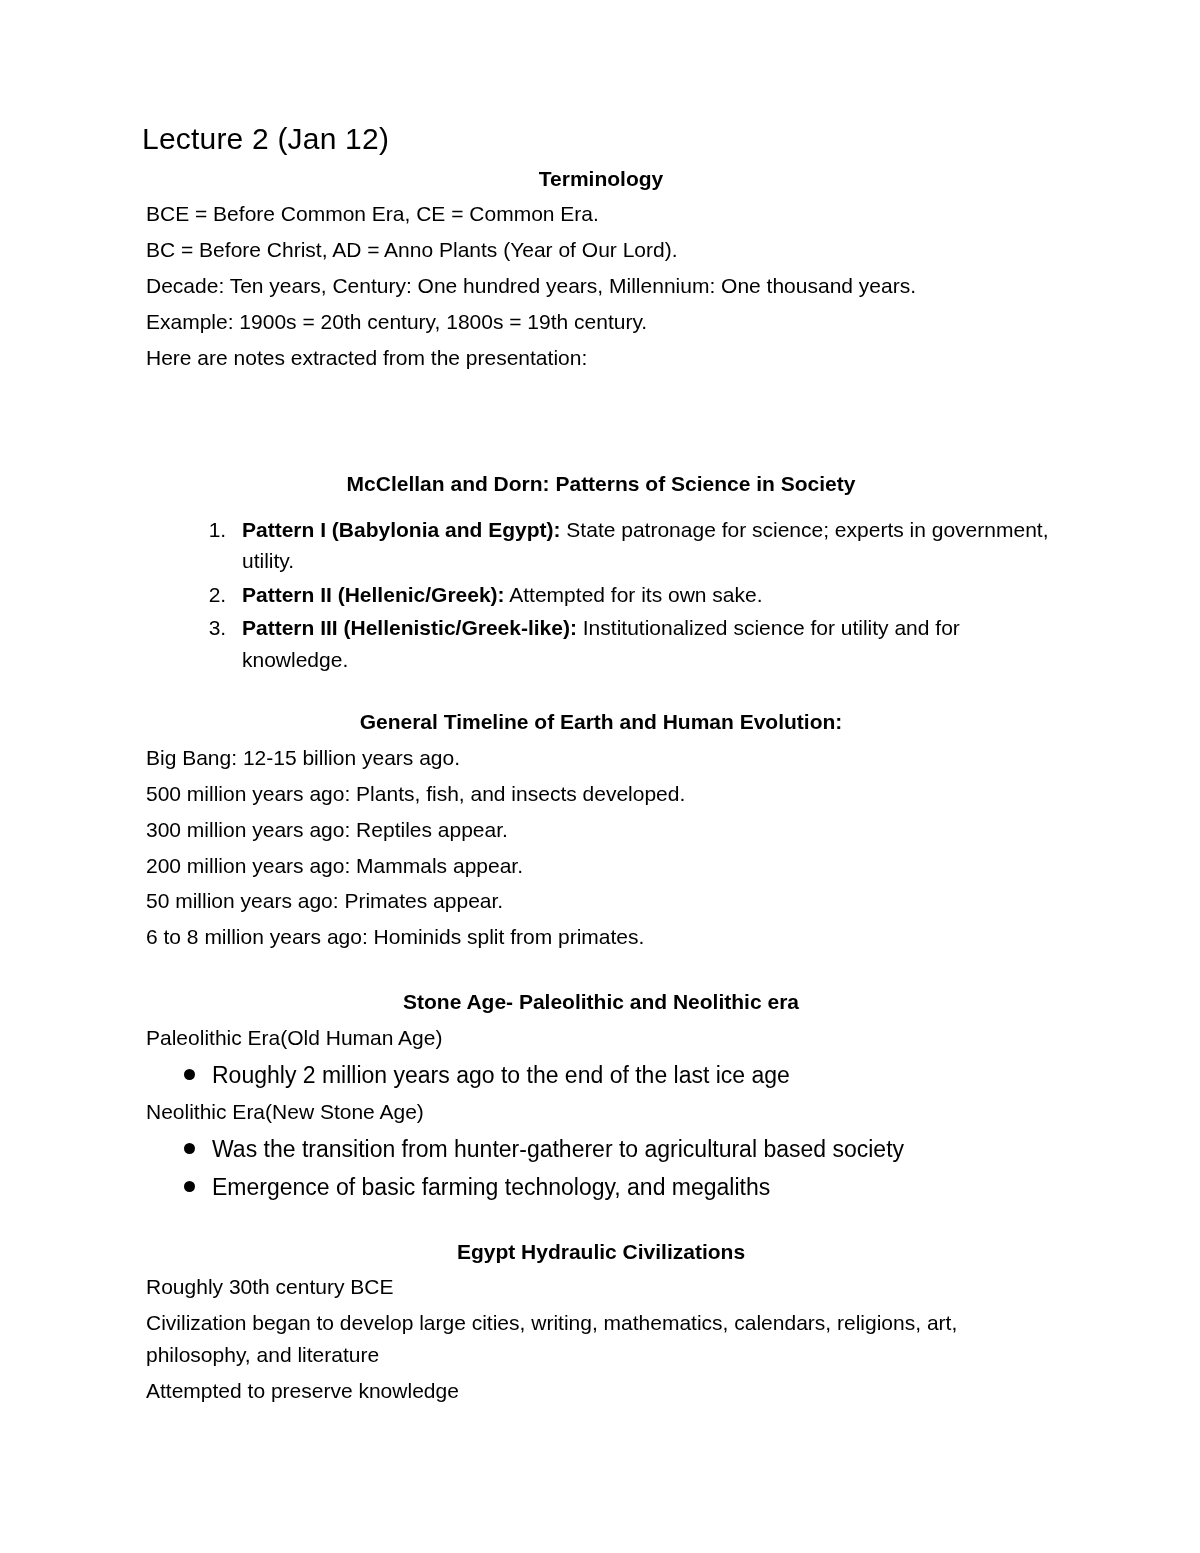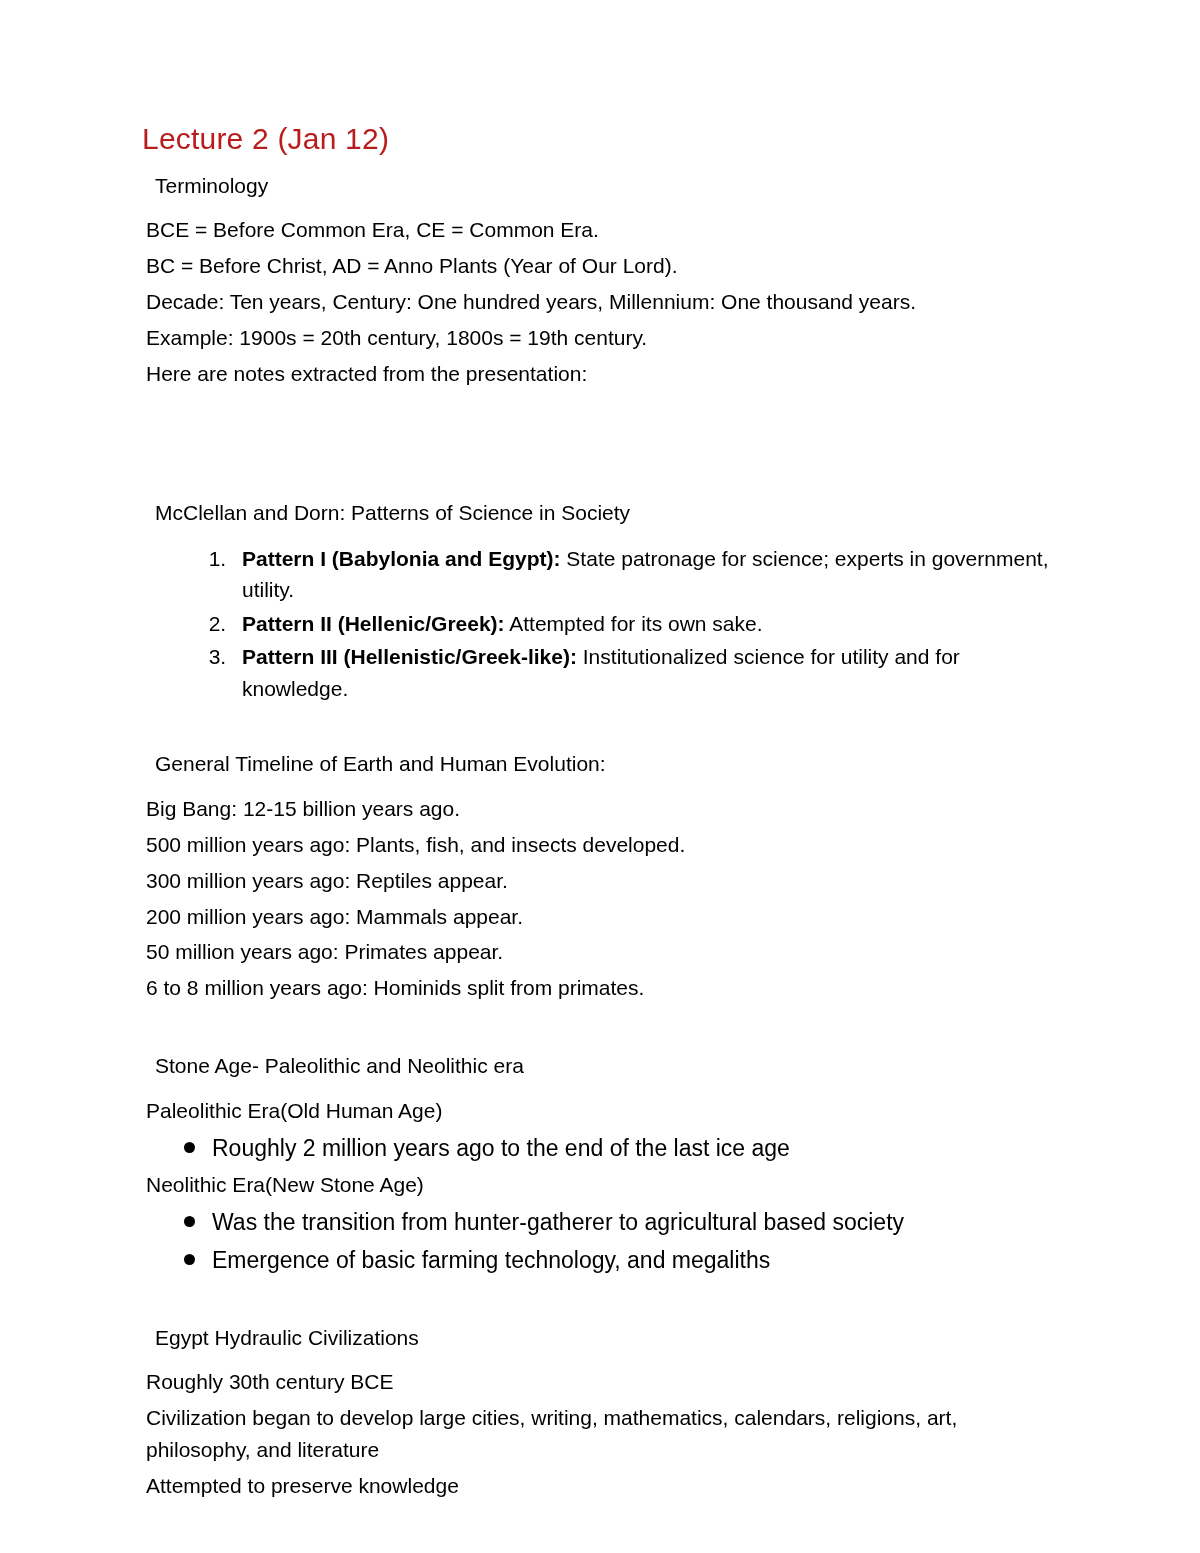--- a/index.html
+++ b/index.html
@@ -16,31 +16,32 @@
     overflow: hidden;
   }
   .page {
     width: 1200px;
     height: 1553px;
     box-sizing: border-box;
     padding: 120px 140px 0 142px;
   }
   .doc-title {
     font-size: 30px;
-    color: #b91c1c;
+    color: #000000;
     font-weight: 400;
     line-height: 1.25;
     margin: 0 0 6px 0;
     letter-spacing: 0.2px;
   }
   .h-bold {
     font-size: 21px;
-    font-weight: normal;
+    font-weight: bold;
     line-height: 1.45;
-    margin: 13px;
+    margin: 0;
+    text-align: center;
   }
   .p-line {
     font-size: 21px;
     line-height: 1.52;
     margin: 4px;
     font-weight: 400;
   }
   .spacer-md { height: 30px; }
   .spacer-lg { height: 62px; }
 

